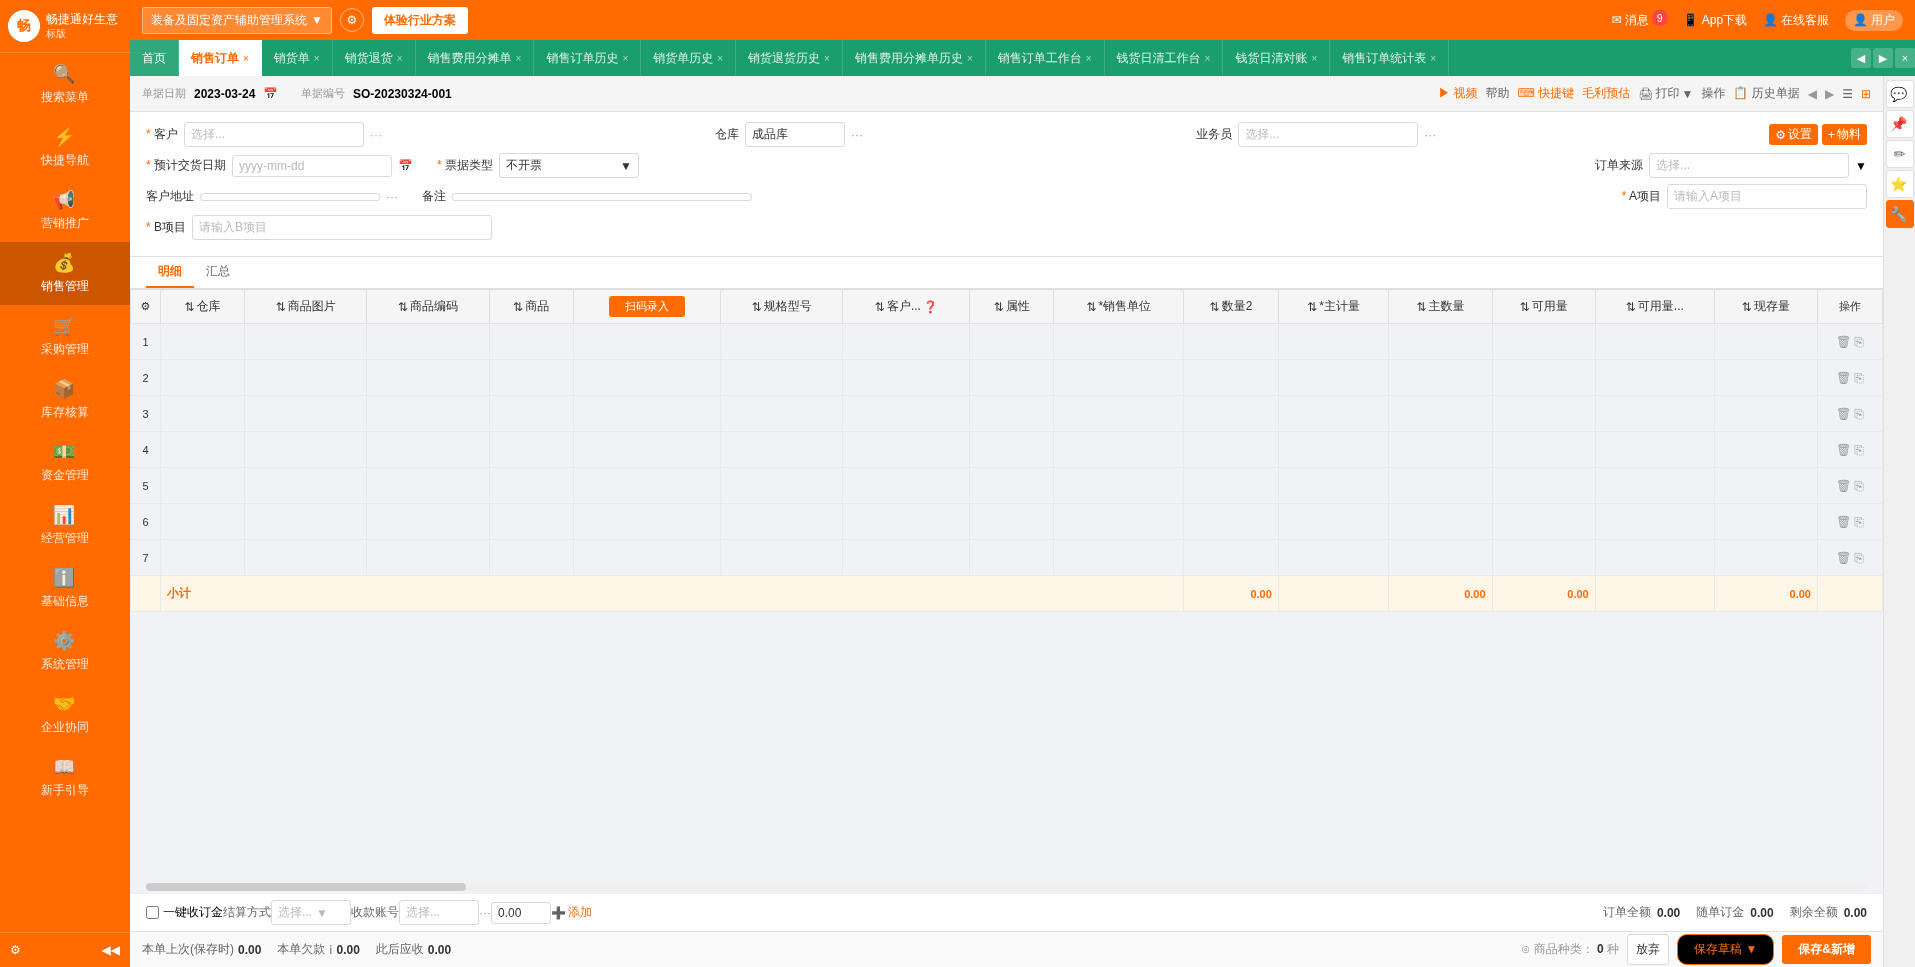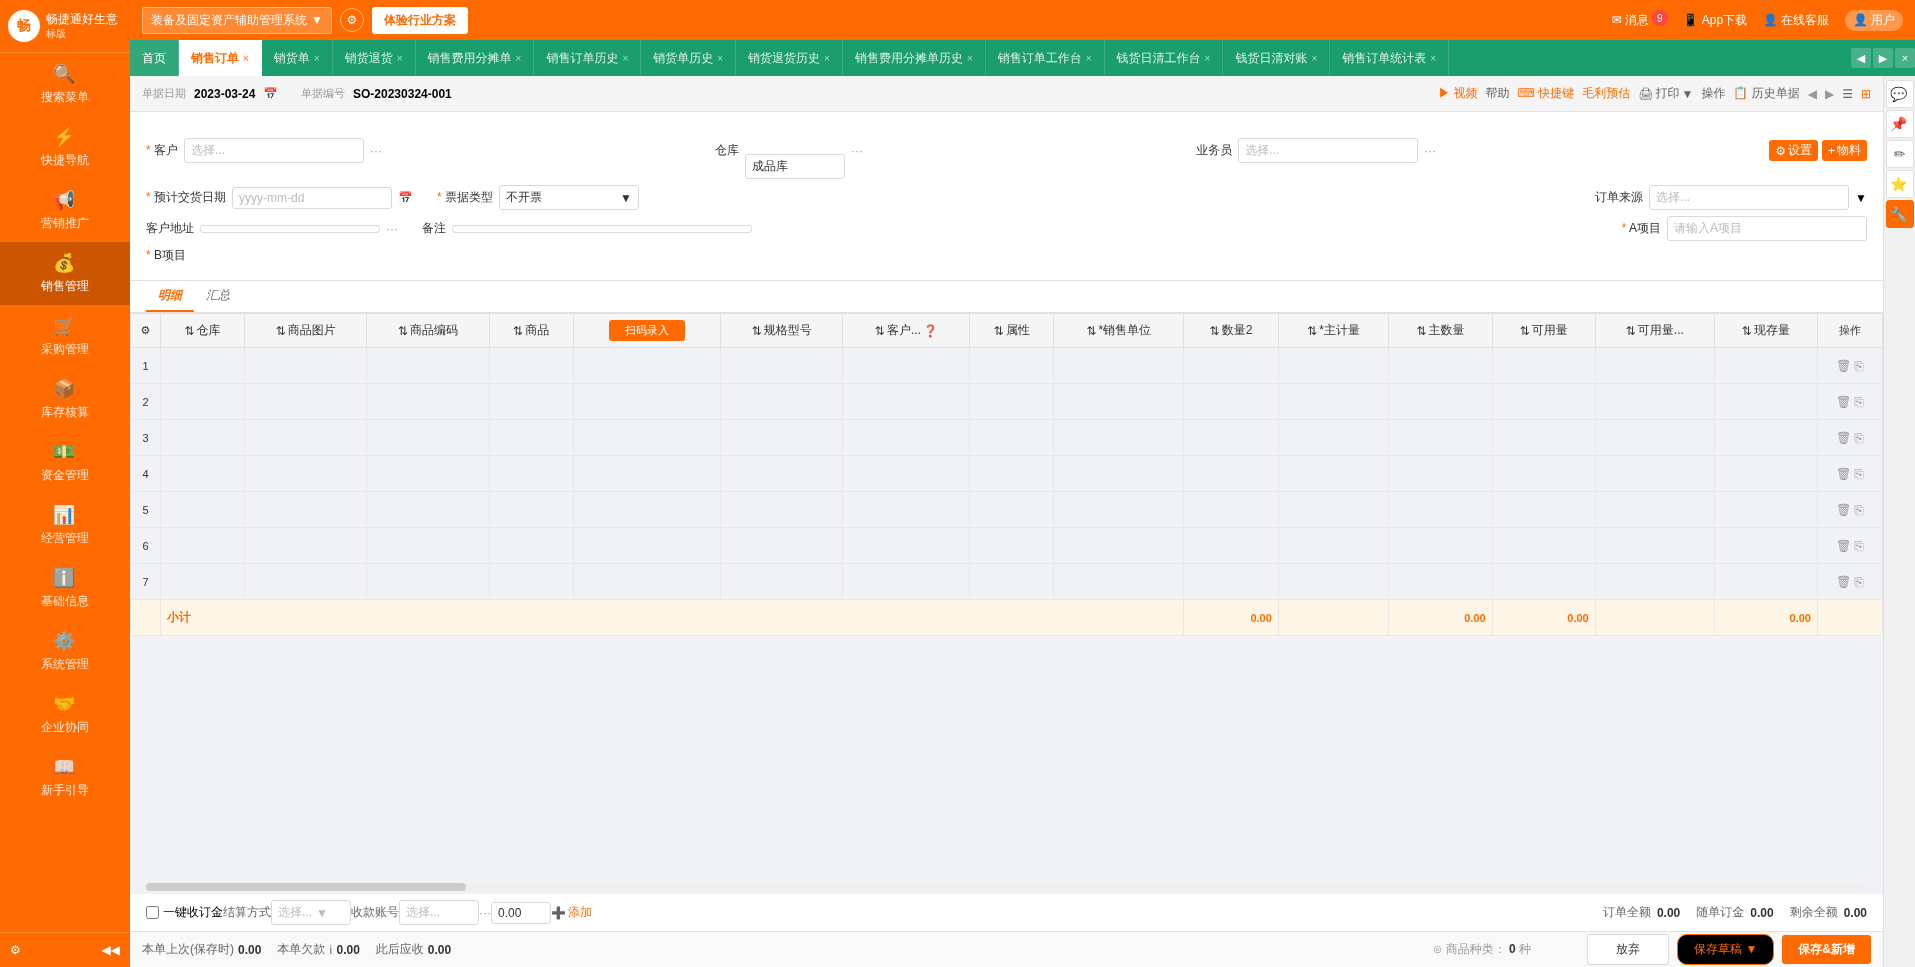--- a/index.html
+++ b/index.html
@@ -194,21 +194,20 @@
       flex-wrap: wrap;
     }
     
     
     .detail-tabs {
       display: flex;
       border-bottom: 1px solid #e0e0e0;
       padding: 0 16px;
       background: white;
       flex-shrink: 0;
-      font-style: italic;
     }
     .detail-tab {
       padding: 6px 12px;
       cursor: pointer;
       color: #666;
       border-bottom: 2px solid transparent;
       font-size: 12px;
     }
     .detail-tab.active { color: #ff6b00; border-bottom-color: #ff6b00; font-weight: bold; }
     
@@ -287,25 +286,24 @@
       display: flex;
       gap: 16px;
       align-items: center;
     }
     .summary-item { display: flex; align-items: center; gap: 6px; font-size: 12px; }
     .summary-label { color: #666; }
     .summary-value { color: #333; font-weight: bold; }
     .btn-discard {
       border: 1px solid #d9d9d9;
       background: white;
-      padding: 6px 28px;
+      padding: 6px 8px;
       border-radius: 3px;
       cursor: pointer;
       color: #333;
-      margin-left: 48px;
     }
     .btn-save-draft {
       border: 1px solid #ff6b00;
       background: #000000;
       color: #ff6b00;
       padding: 6px 16px;
       border-radius: 10px;
       cursor: pointer;
     }
     .btn-save-new {
@@ -622,21 +620,21 @@
         <div class="form-row">
           <div class="field-group">
             <span class="field-label required">客户</span>
             <div class="field-input placeholder" style="min-width:180px;">
               <span>选择...</span>
             </div>
             <span class="field-more">···</span>
           </div>
           <div class="field-group" style="margin-left:auto;">
             <span class="field-label">仓库</span>
-            <div class="field-input" style="min-width:100px;margin-top:32px;">
+            <div class="field-input" style="min-width:100px;">
               <span>成品库</span>
             </div>
             <span class="field-more">···</span>
           </div>
           <div class="field-group" style="margin-left:auto;">
             <span class="field-label">业务员</span>
             <div class="field-input placeholder" style="min-width:180px;">
               <span>选择...</span>
             </div>
             <span class="field-more">···</span>
@@ -691,20 +689,23 @@
             <span class="field-label required">A项目</span>
             <div class="field-input placeholder" style="min-width:200px;">
               <span>请输入A项目</span>
             </div>
           </div>
         </div>
 
         <div class="form-row">
           <div class="field-group">
             <span class="field-label required">B项目</span>
+            <div class="field-input placeholder" style="min-width:300px;">
+              <span>请输入B项目</span>
+            </div>
           </div>
         </div>
       </div>
 
       <div class="detail-tabs">
         <div class="detail-tab active">
           <span>明细</span>
         </div>
         <div class="detail-tab">
           <span>汇总</span>

